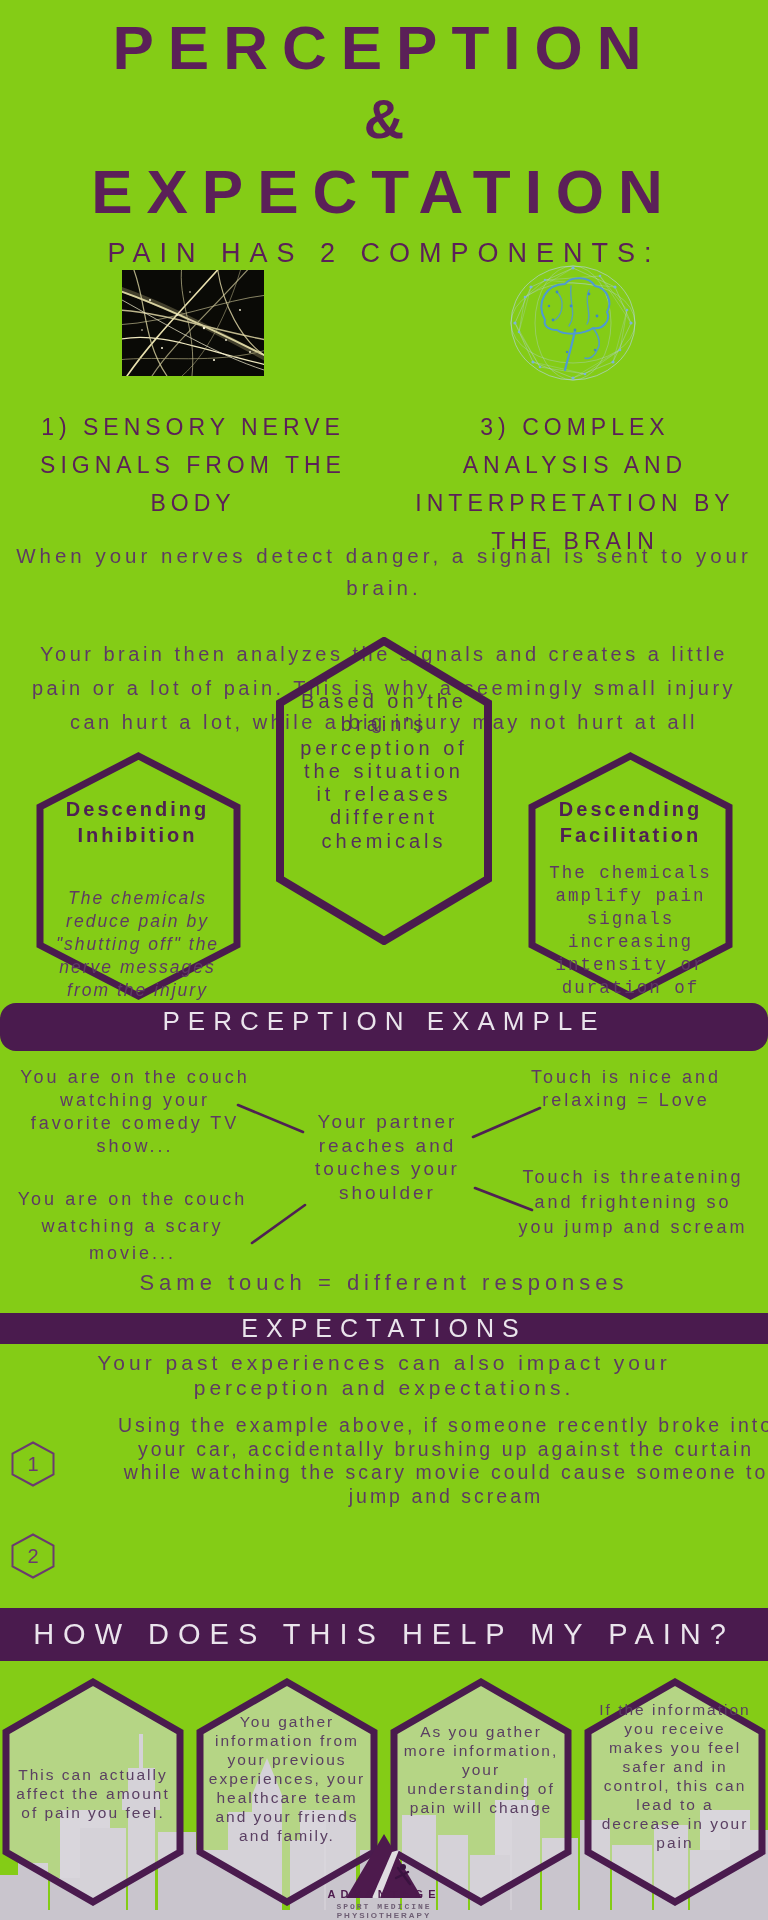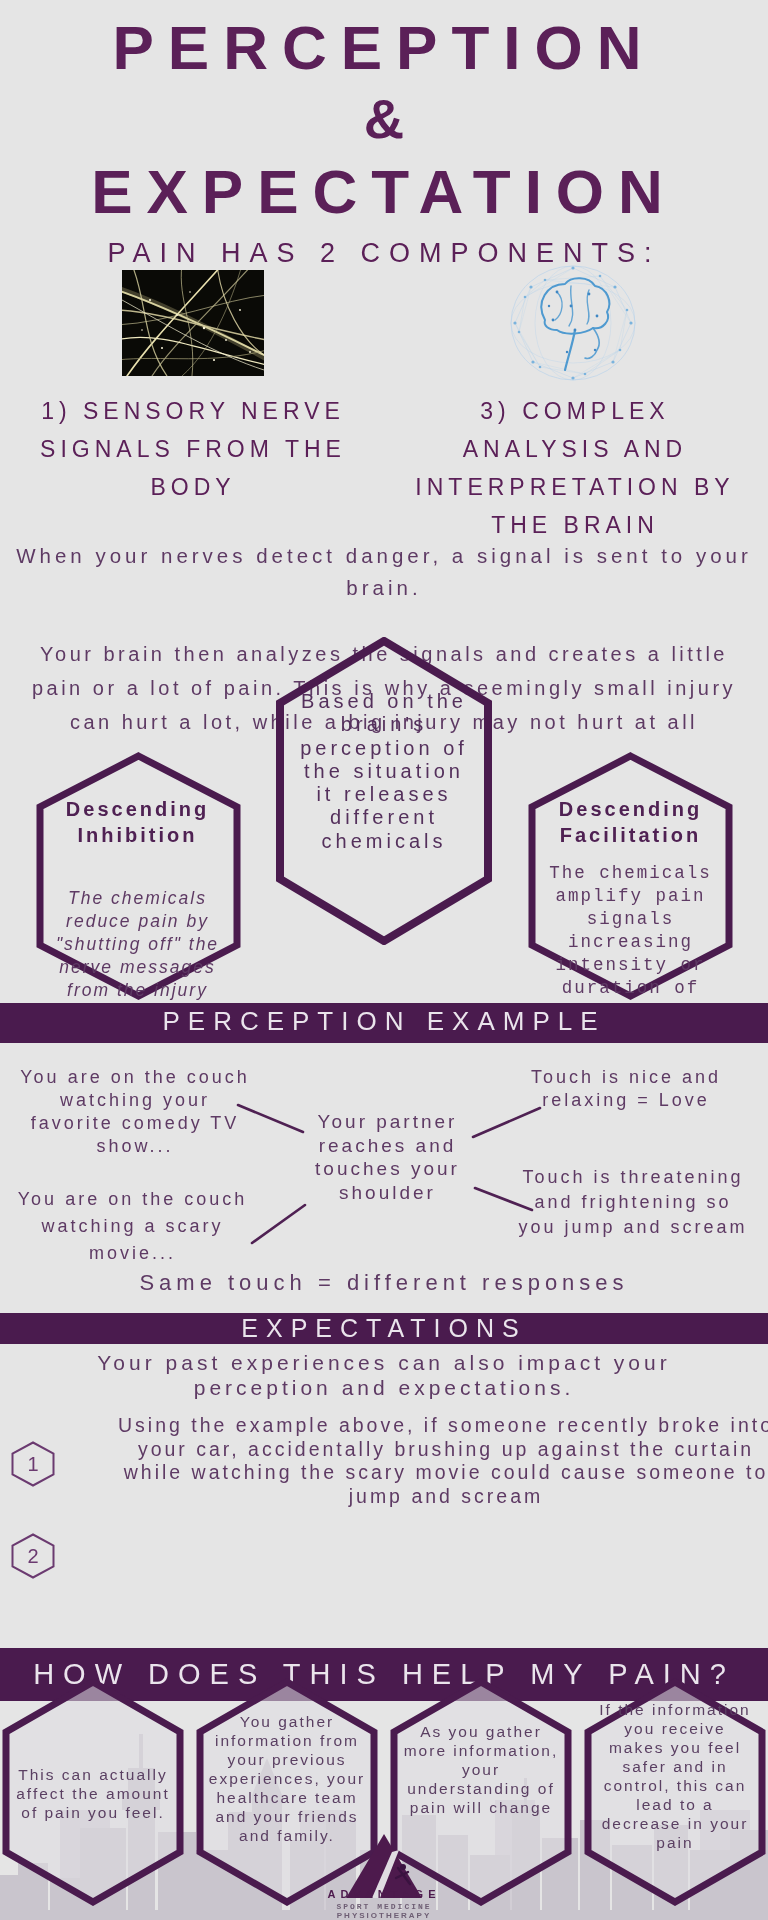--- a/index.html
+++ b/index.html
@@ -1,26 +1,26 @@
 <!DOCTYPE html>
 <html><head>
 <meta charset="utf-8">
 <style>
   html,body{margin:0;padding:0;background:#9a949e;}
   .page{
     position:relative;width:768px;height:1920px;margin:0 auto;
-    background:#e5e5e5;overflow:hidden;
+    background:#84cc16;overflow:hidden;
     font-family:"Liberation Sans", sans-serif;color:#5e3a64;
   }
   .abs{position:absolute;}
   .ctr{text-align:center;}
   .title{color:#5b2058;font-size:62px;letter-spacing:14px;font-weight:600;width:100%;}
   .amp{color:#5b2058;font-size:56px;letter-spacing:0;font-weight:600;width:100%;}
   .subtitle{color:#5b2058;font-size:27px;letter-spacing:9px;width:100%;font-weight:400;}
-  .collabel{color:#5b2058;font-size:23px;letter-spacing:5px;line-height:38px;font-weight:400;}
+  .collabel{color:#5b2058;font-size:23px;letter-spacing:5px;line-height:38px;font-weight:400;margin-top:16px;}
   .para{font-size:20.5px;letter-spacing:4px;line-height:32px;color:#5e3a64;}
   .para2{font-size:20px;letter-spacing:3.5px;line-height:34px;color:#5e3a64;}
   .hextext{color:#54305c;font-size:20px;letter-spacing:4px;line-height:23.3px;}
   .hextitle{color:#4f2153;font-size:20px;letter-spacing:3px;line-height:26px;font-weight:bold;}
   .hexbody{color:#5e3a64;font-size:17.5px;letter-spacing:2px;line-height:23px;}
   .banner{left:0;width:768px;background:#4a1b4e;color:#eae4ec;letter-spacing:8px;font-weight:400;}
   .extext{font-size:18px;letter-spacing:3px;line-height:23px;color:#5e3a64;}
   .expitem{font-size:19.5px;letter-spacing:3px;line-height:23.5px;color:#5e3a64;margin-left:28px;}
   .bhextext{font-size:15.5px;letter-spacing:2px;line-height:19px;color:#5a3f62;}
   .badge-num{width:44px;height:46px;line-height:46px;text-align:center;font-size:20px;color:#6b3a70;letter-spacing:0;}
@@ -139,21 +139,21 @@
   <div class="abs ctr hexbody" style="left:40px;top:887px;width:195px;font-style:italic;">The chemicals reduce pain by "shutting off" the nerve messages from the injury</div>
 
   <div class="abs" style="left:528px;top:752px;width:205px;height:248px;">
     <svg width="205" height="248" viewBox="0 0 205 248">
       <polygon points="102.5,4 201,55 201,193 102.5,244 4,193 4,55" fill="none" stroke="#4a1b4e" stroke-width="7"></polygon>
     </svg>
   </div>
   <div class="abs ctr hextitle" style="left:533px;top:796px;width:195px;">Descending Facilitation</div>
   <div class="abs ctr hexbody" style="left:533px;top:862px;width:195px;font-family:Liberation Mono, monospace;">The chemicals amplify pain signals increasing intensity or duration of pain.</div>
 
-  <div class="abs ctr banner" style="top:1003px;height:40px;line-height:36px;font-size:26px;">PERCEPTION EXAMPLE</div>
+  <div class="abs ctr banner" style="top:1003px;height:48px;line-height:36px;font-size:26px;border-radius:16px;">PERCEPTION EXAMPLE</div>
 
   <div class="abs ctr extext" style="left:15px;top:1066px;width:240px;">You are on the couch watching your favorite comedy TV show...</div>
   <div class="abs ctr extext" style="left:512px;top:1066px;width:228px;">Touch is nice and relaxing = Love</div>
   <div class="abs ctr extext" style="left:290px;top:1110px;width:195px;line-height:23.5px;font-size:19px;">Your partner reaches and touches your shoulder</div>
   <div class="abs ctr extext" style="left:10px;top:1186px;width:245px;line-height:27px;">You are on the couch watching a scary movie...</div>
   <div class="abs ctr extext" style="left:518px;top:1165px;width:230px;line-height:25px;">Touch is threatening and frightening so you jump and scream</div>
   <svg class="abs" style="left:0;top:1060px;" width="768" height="215" viewBox="0 0 768 215">
     <g stroke="#4f2153" stroke-width="2.6" stroke-linecap="round">
       <line x1="238" y1="45" x2="303" y2="72"></line>
       <line x1="252" y1="183" x2="305" y2="145"></line>
@@ -175,21 +175,21 @@
   </div>
   <div class="abs ctr expitem" style="left:88px;top:1414px;width:660px;">Using the example above, if someone recently broke into your car, accidentally brushing up against the curtain while watching the scary movie could cause someone to jump and scream</div>
 
   <div class="abs" style="left:11px;top:1533px;width:44px;height:46px;">
     <svg class="abs" style="left:0;top:0;" width="44" height="46" viewBox="0 0 44 46">
       <polygon points="22,1.5 42.5,12.5 42.5,33.5 22,44.5 1.5,33.5 1.5,12.5" fill="none" stroke="#6b3a70" stroke-width="2"></polygon>
     </svg>
     <div class="abs badge-num" style="left:0;top:0;">2</div>
   </div>
 
-  <div class="abs ctr banner" style="top:1608px;height:53px;line-height:53px;font-size:29px;letter-spacing:9px;margin-top:40px;">HOW DOES THIS HELP MY PAIN?</div>
+  <div class="abs ctr banner" style="top:1608px;height:53px;line-height:53px;font-size:29px;letter-spacing:9px;">HOW DOES THIS HELP MY PAIN?</div>
 
   <svg class="abs" style="left:0;top:1660px;" width="768" height="260" viewBox="0 0 768 260">
     <g fill="#d2ced5">
       <rect x="60" y="150" width="50" height="110"></rect>
         <rect x="300" y="150" width="44" height="110"></rect>
       <rect x="495" y="140" width="40" height="120"></rect>
         <rect x="700" y="150" width="50" height="110"></rect>
     </g>
     <g fill="#c9c5cd">
       <rect x="0" y="215" width="30" height="45"></rect>

